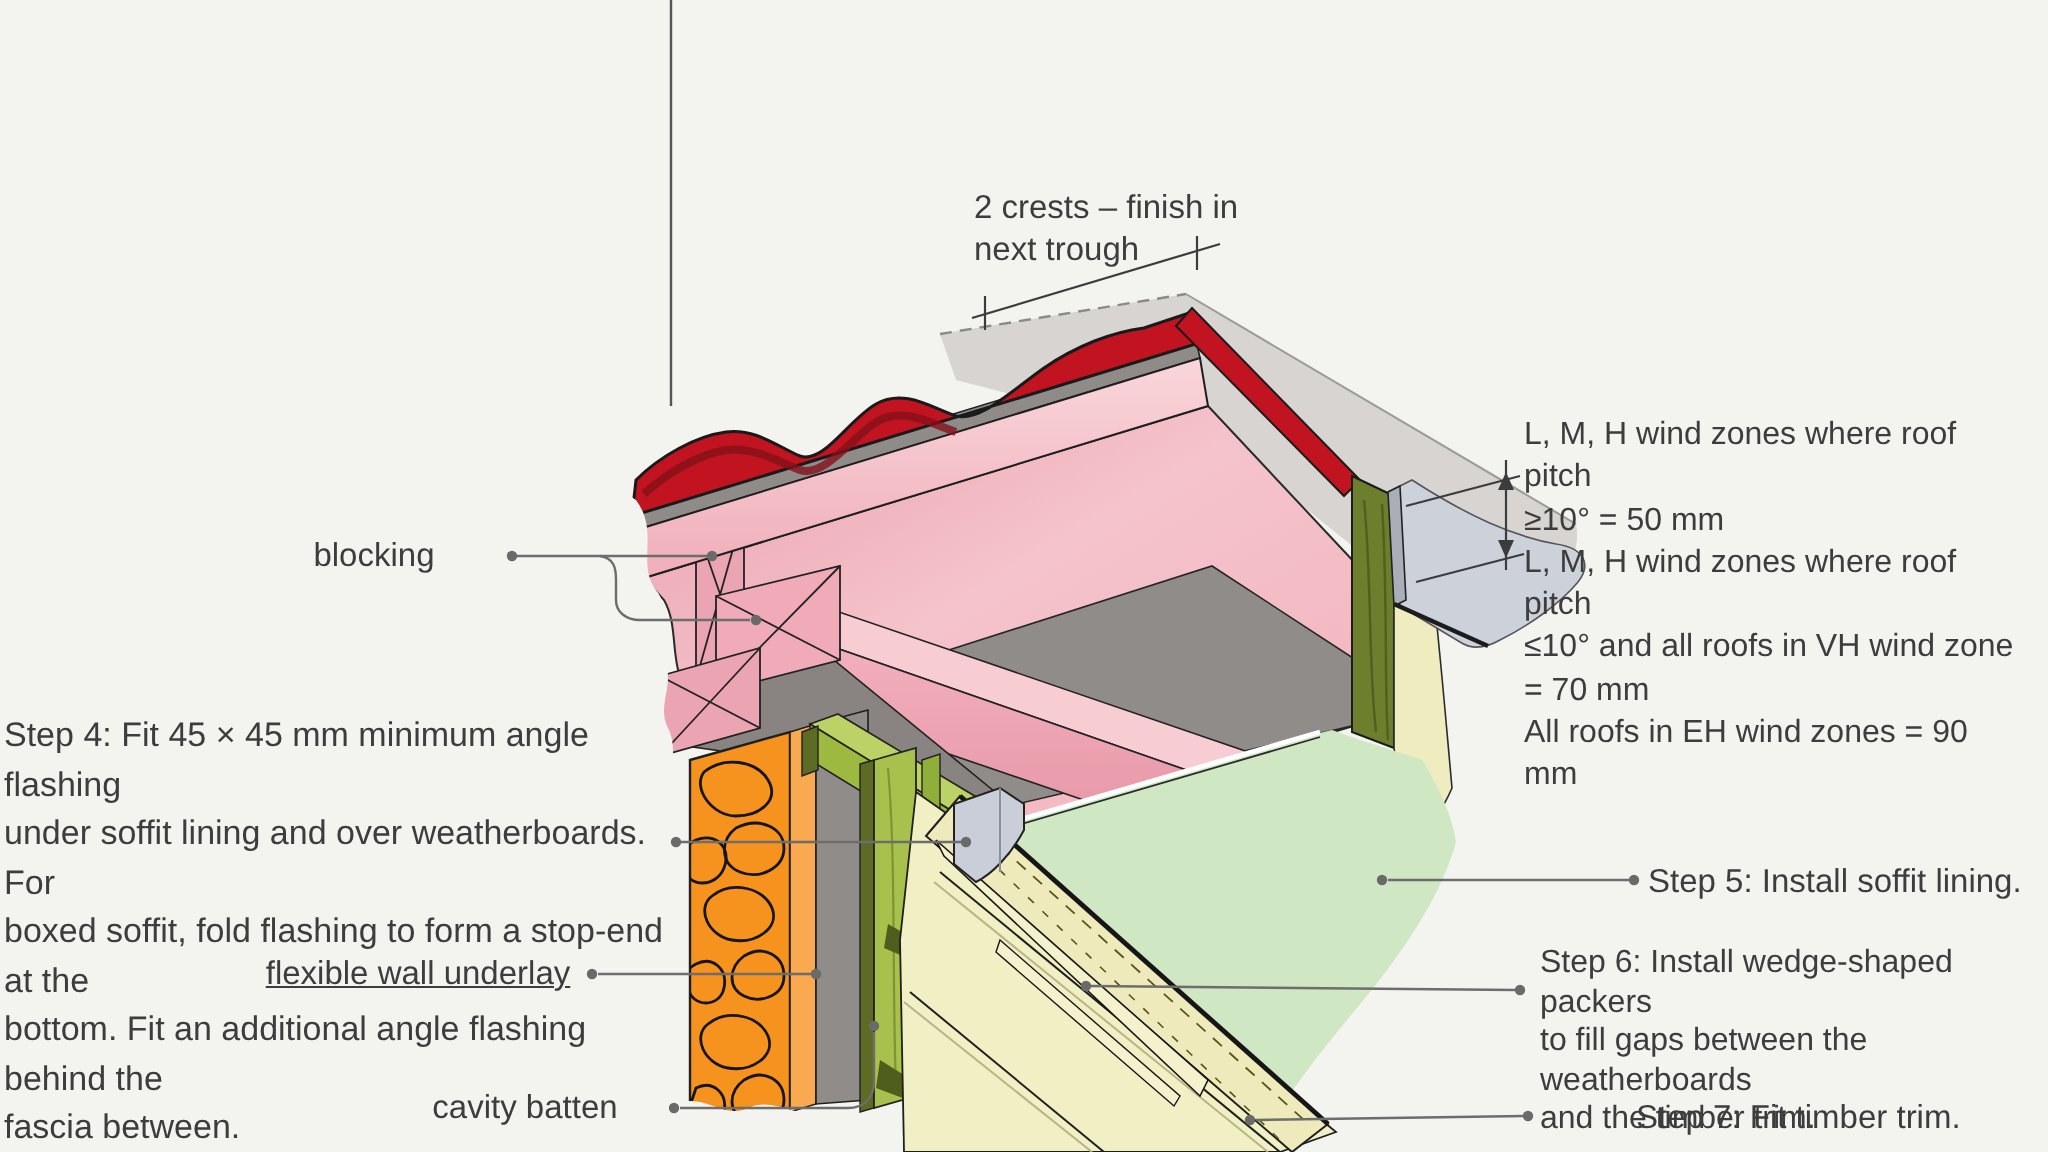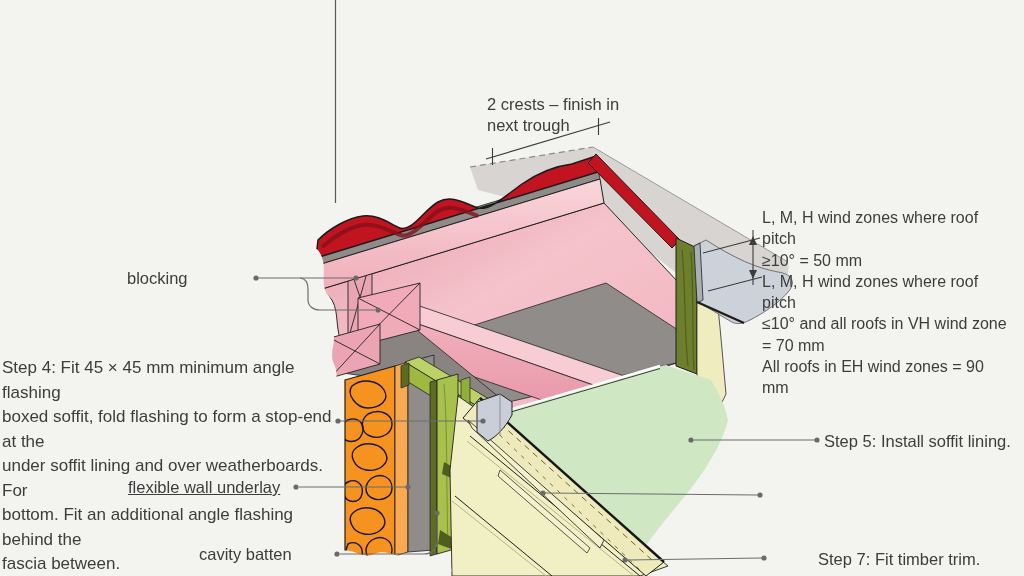--- a/index.html
+++ b/index.html
@@ -5,21 +5,21 @@
   :root{
     --bg:#f3f3f0; --ink:#3d3d3d; --leader:#6d6d6d;
   }
   html,body{margin:0;padding:0;}
   body{width:1024px;height:576px;overflow:hidden;background:var(--bg);
        font-family:"Liberation Sans","DejaVu Sans",sans-serif;color:var(--ink);}
   .stage{position:relative;width:1024px;height:576px;}
   svg.fig{position:absolute;left:0;top:0;}
   .note{position:absolute;font-size:16.5px;line-height:21px;color:var(--ink);}
   .note b{font-weight:normal;}
-  .ra{text-align:left;}
+  .ra{text-align:center;}
   .step4{font-size:17px;line-height:24.5px;}
   .wind{font-size:16px;line-height:21.3px;}
   .step6{font-size:16px;line-height:19.5px;}
 </style>
 </head>
 <body style="background: rgb(243, 243, 240);">
 
 <div class="stage">
 
 <svg class="fig" width="1024" height="576" viewBox="0 0 1024 576">
@@ -205,36 +205,41 @@
     <div>= 70 mm</div>
     <div>All roofs in EH wind zones = 90 mm</div>
   </div>
 
   <div class="note ra" style="left:127px;top:268px;width:120px;">
     <span>blocking</span>
   </div>
 
   <div class="note step4" style="left:2px;top:356px;width:346px;">
     <div><b>Step 4:</b> <span>Fit 45 × 45 mm minimum angle flashing</span></div>
+    <div>under soffit lining and over weatherboards. For</div>
     <div>boxed soffit, fold flashing to form a stop-end at the</div>
-    <div>under soffit lining and over weatherboards. For</div>
     <div>bottom. Fit an additional angle flashing behind the</div>
     <div>fascia between.</div>
   </div>
 
   <div class="note ra" style="left:128px;top:477px;width:162px;text-decoration:underline;">
     <span>flexible wall underlay</span>
   </div>
 
   <div class="note ra" style="left:199px;top:544px;width:127px;">
     <span>cavity batten</span>
   </div>
 
   <div class="note" style="left:824px;top:431px;text-align:center;">
     <b>Step 5:</b> <span>Install soffit lining.</span>
   </div>
 
+  <div class="note step6" style="left:770px;top:472px;width:254px;">
+    <div><b>Step 6:</b> <span>Install wedge-shaped packers</span></div>
+    <div>to fill gaps between the weatherboards</div>
+    <div>and the timber trim.</div>
+  </div>
 
   <div class="note" style="left:780px;top:549px;margin-left:38px;">
     <b>Step 7:</b> <span>Fit timber trim.</span>
   </div>
 
 </div>
 
 </body></html>

